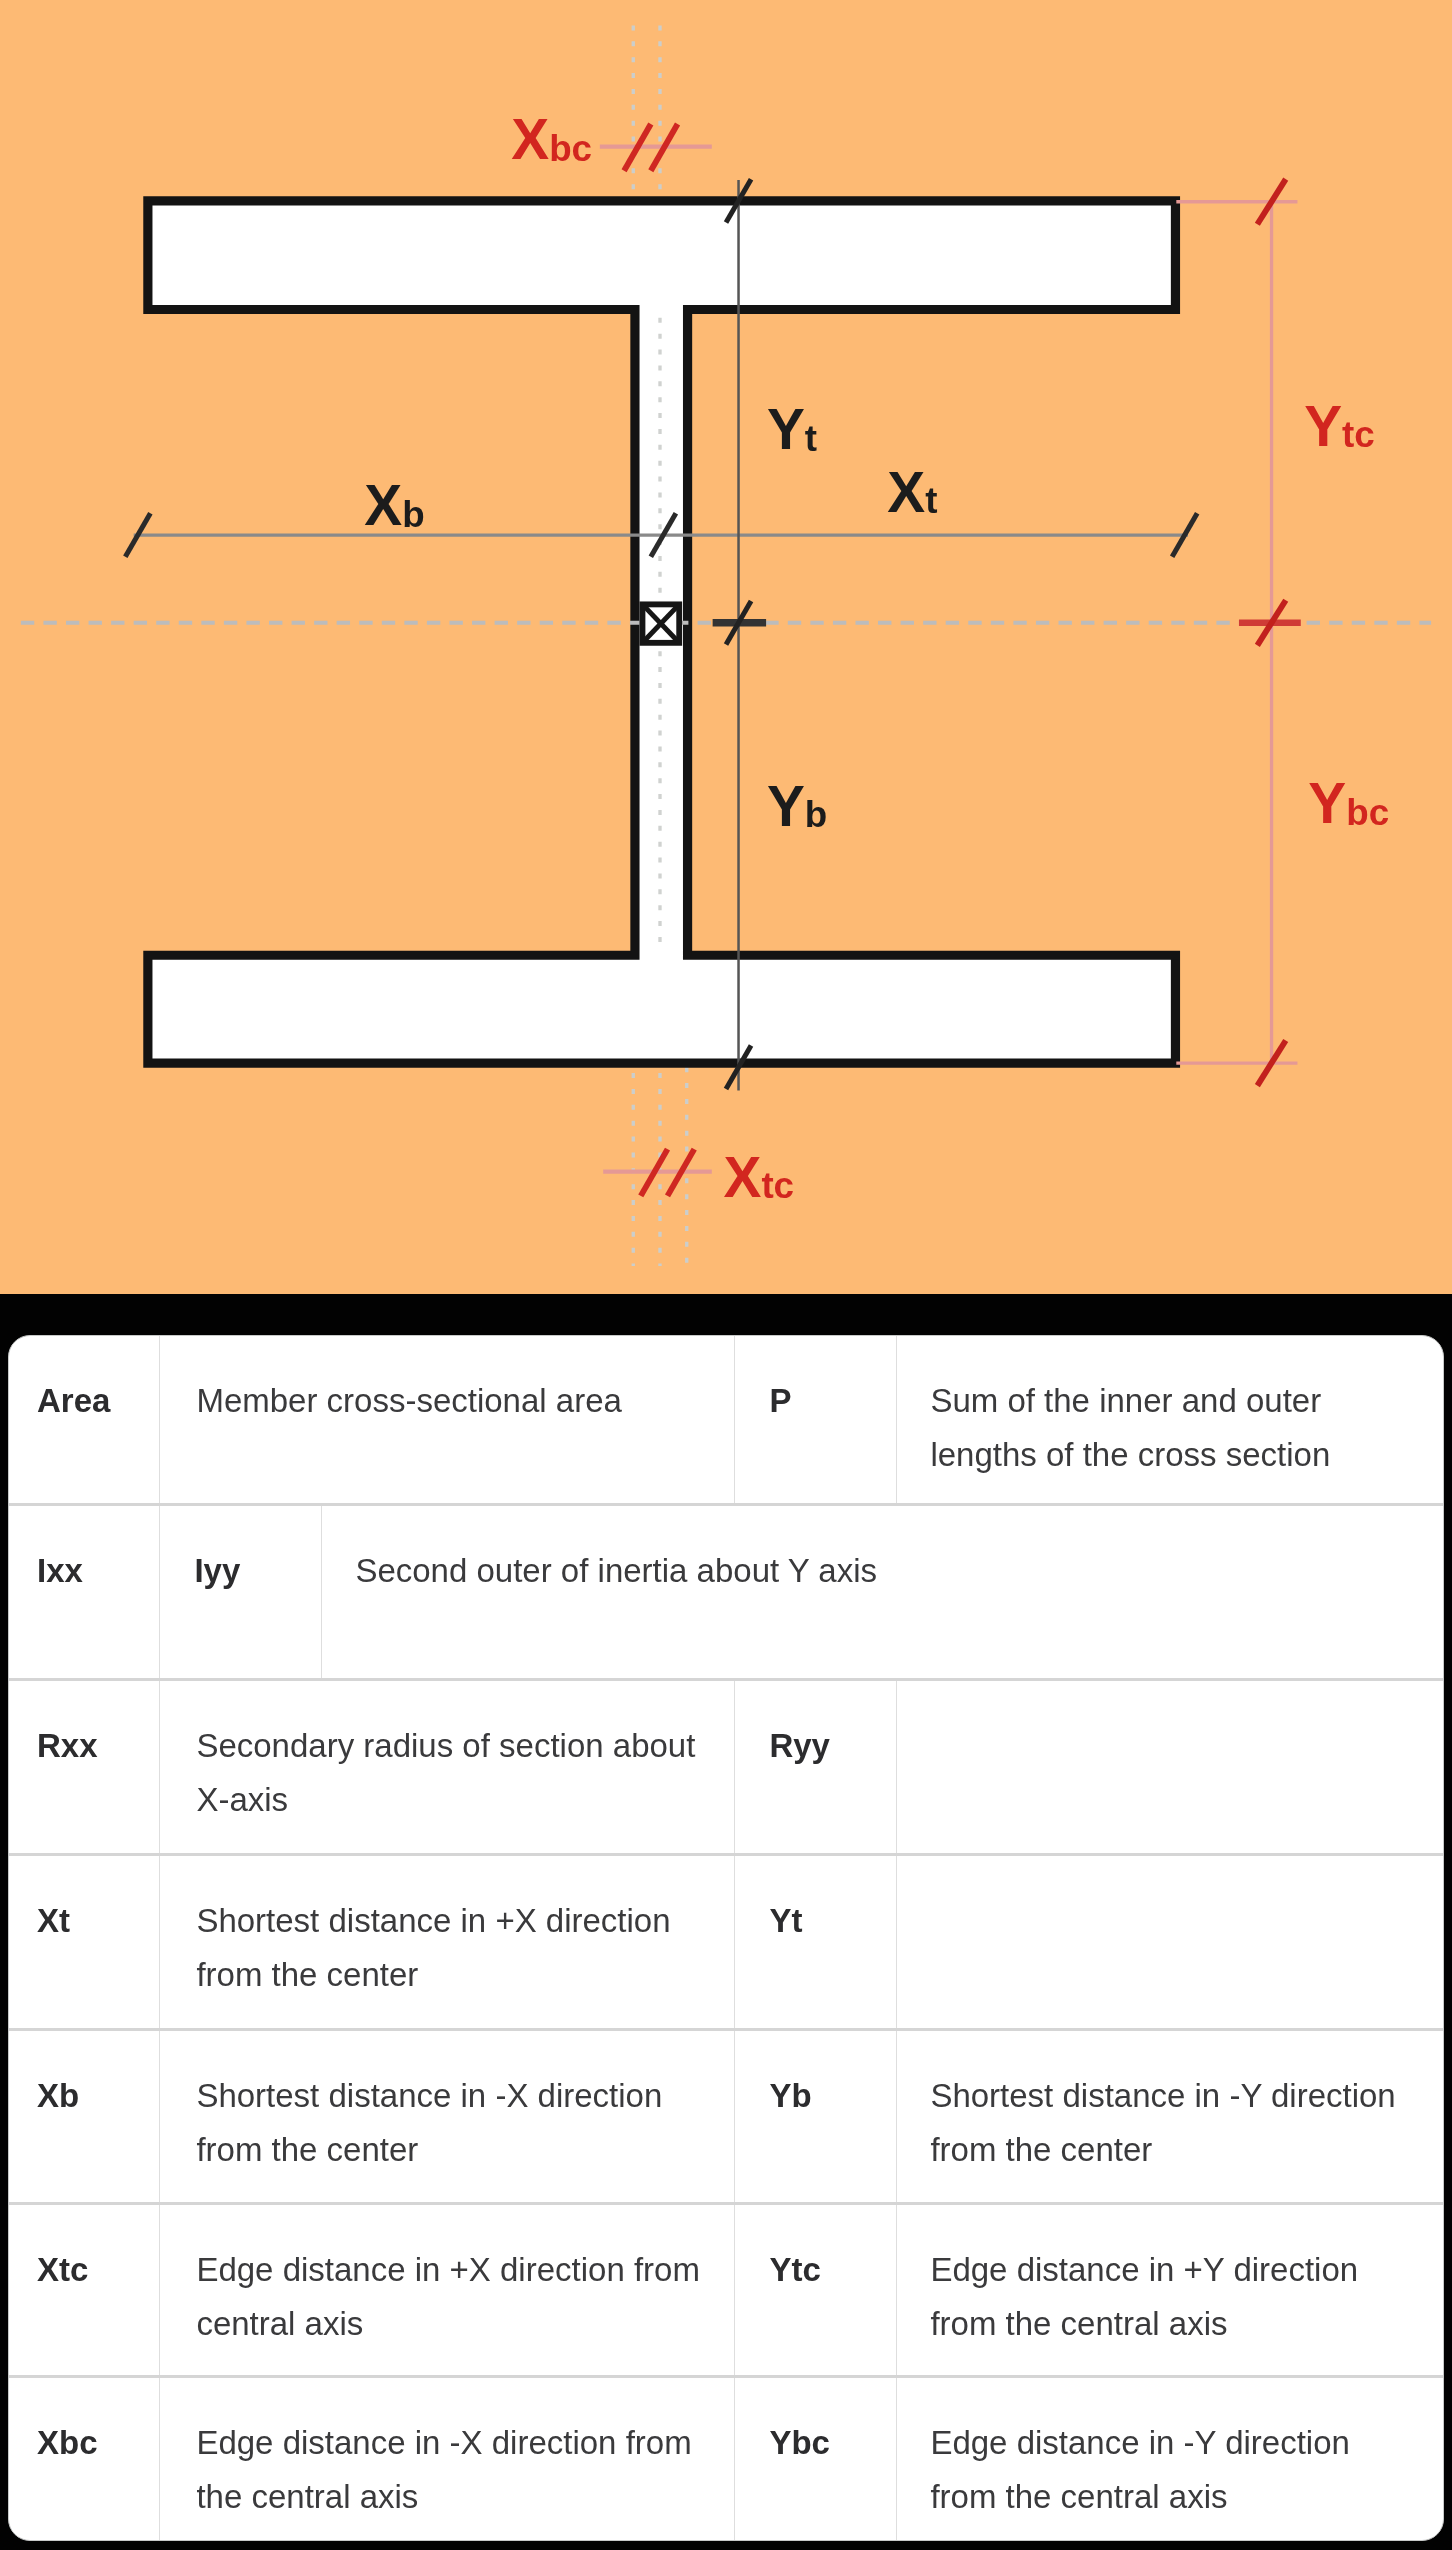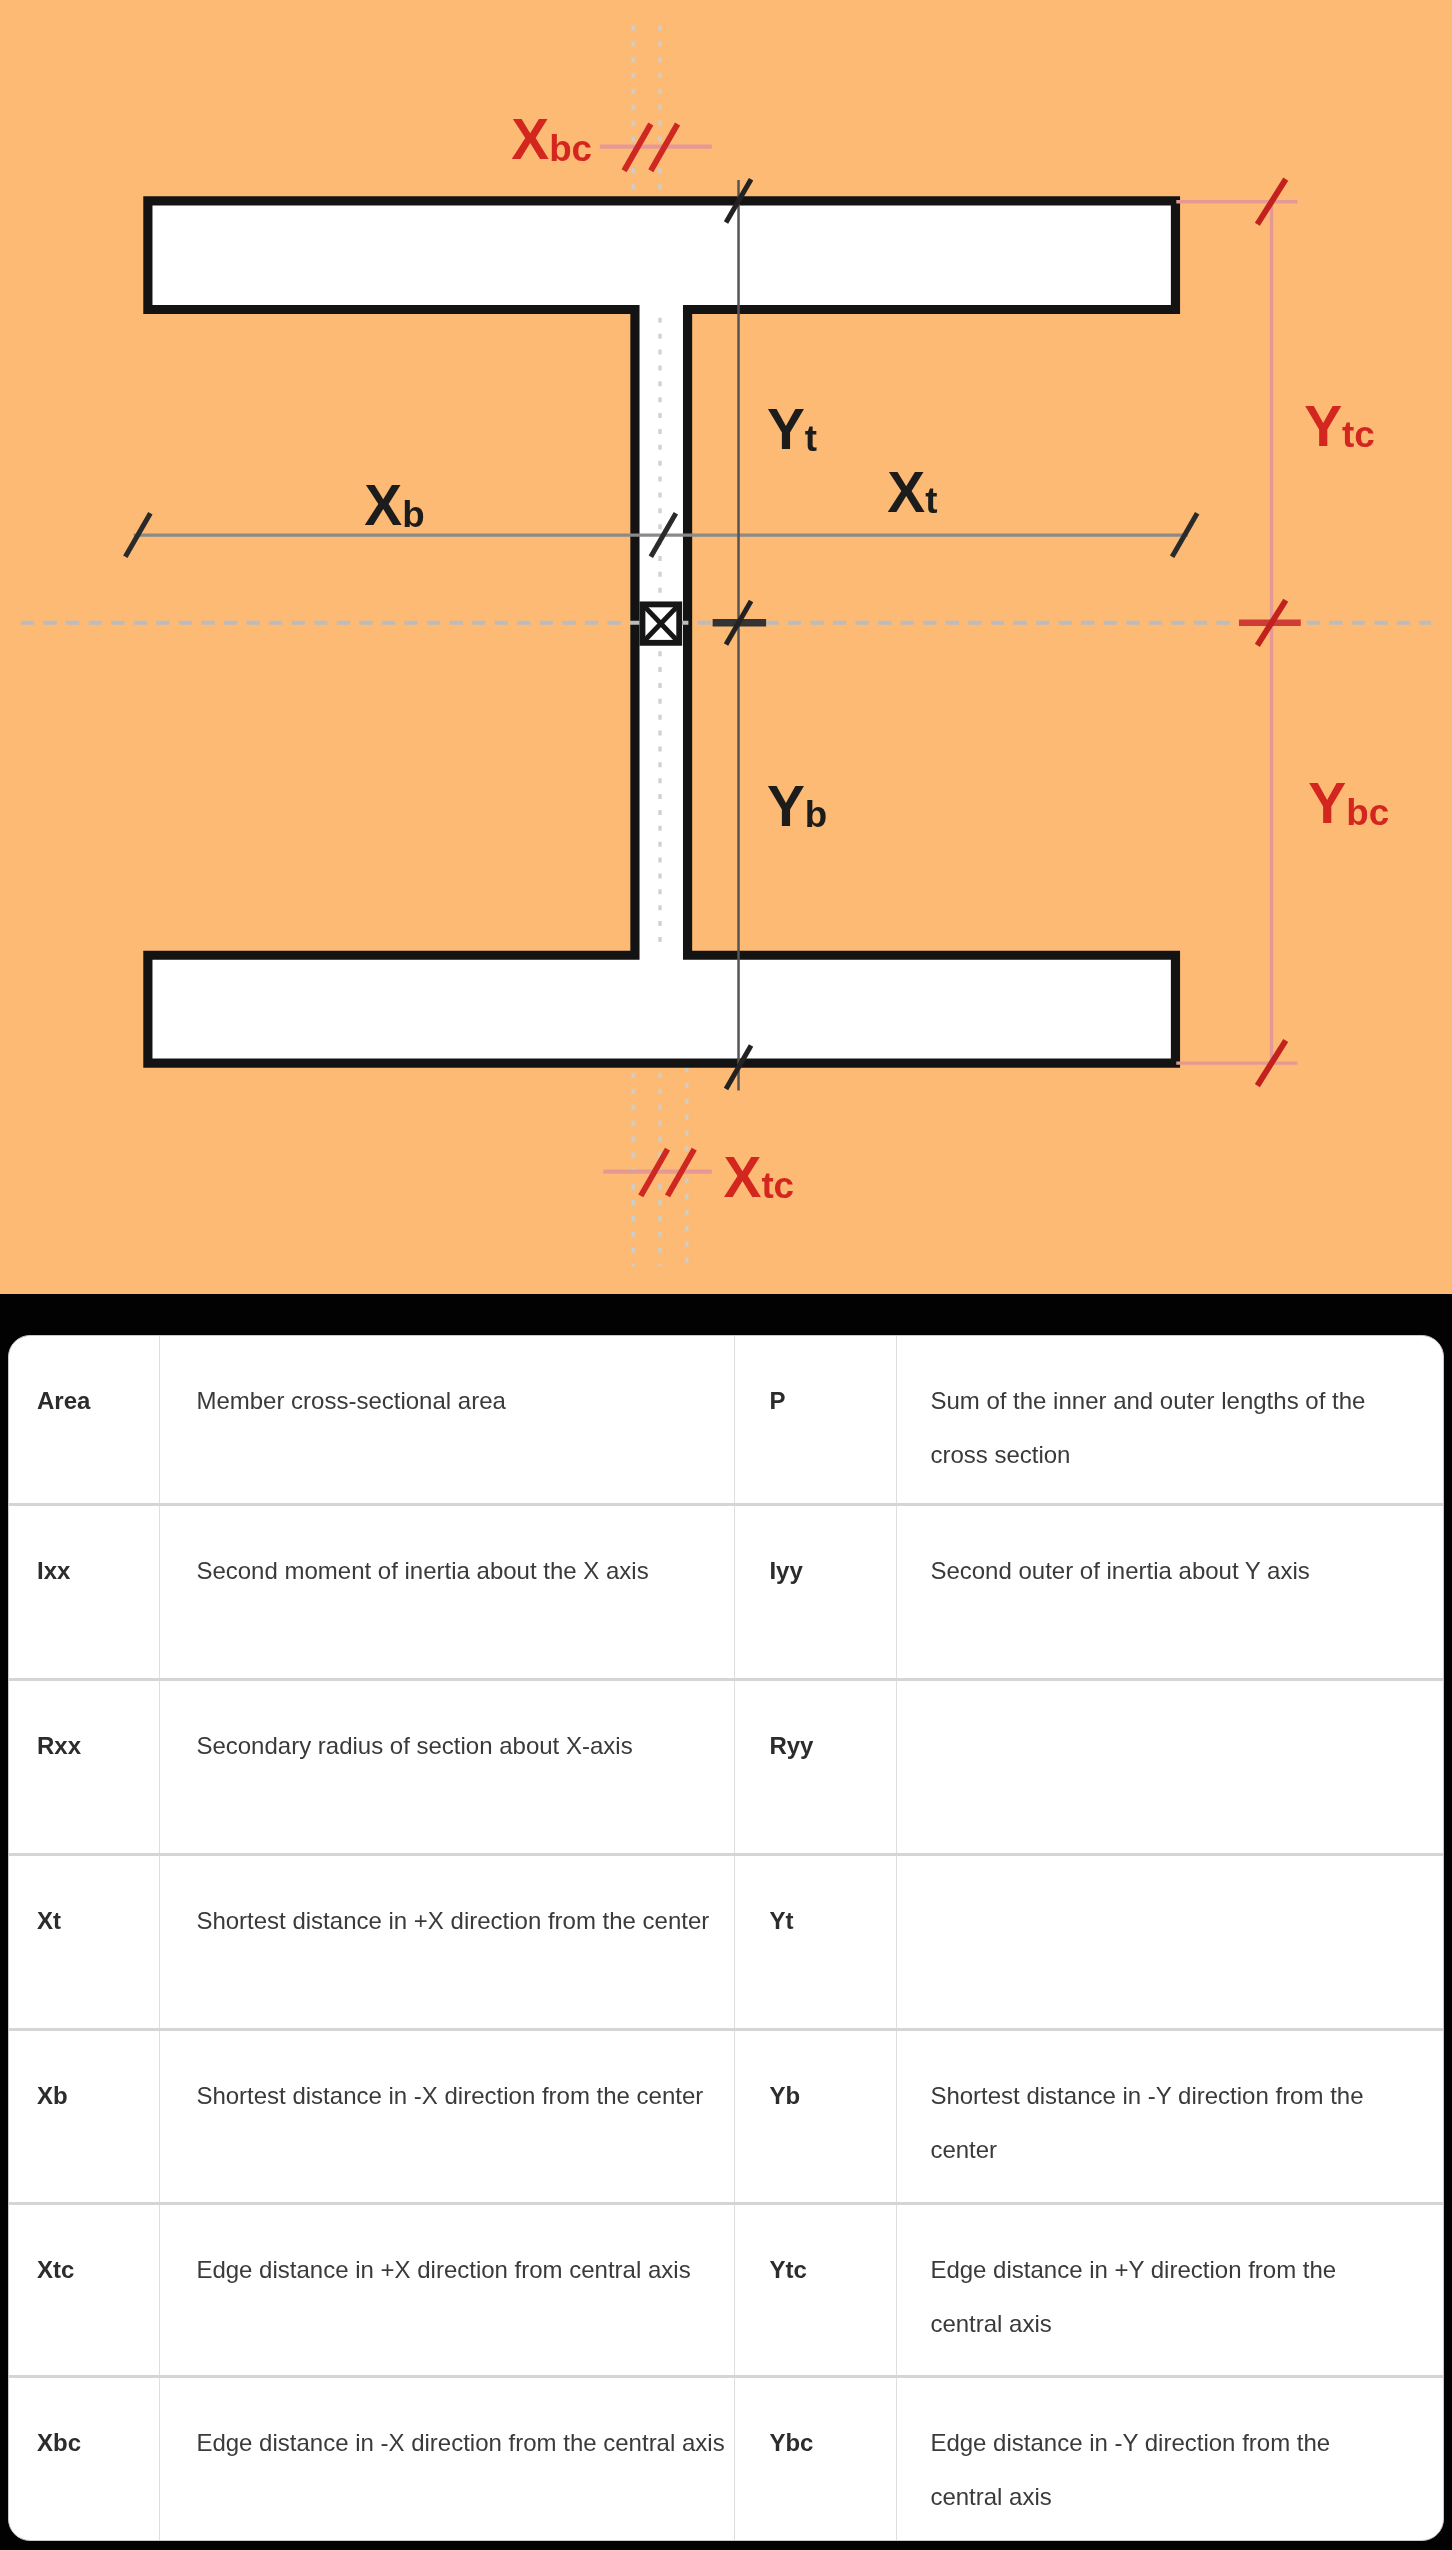--- a/index.html
+++ b/index.html
@@ -7,21 +7,21 @@
         font-family:"Liberation Sans",sans-serif;}
   
   #diagram{position:absolute;left:0;top:0;width:1452px;height:1294px;}
   
   #table-section{position:absolute;left:0;top:1294px;width:1452px;height:1257px;background:#020202;}
   #table-panel{position:absolute;left:8.4px;top:41px;width:1436px;height:1206px;background:#ffffff;
                border:1.7px solid #c7c9c8;border-radius:22px;box-sizing:border-box;
                display:flex;flex-direction:column;overflow:hidden;}
   .trow{display:flex;flex-direction:row;border-bottom:3.3px solid #d5d5d5;box-sizing:border-box;}
   .trow:last-child{border-bottom:none;flex:1;}
-  .tcell{box-sizing:border-box;padding-top:38px;font-size:24px;line-height:54px;color:#3a3a3c;}
+  .tcell{box-sizing:border-box;padding-top:38px;font-size:33px;line-height:54px;color:#3a3a3c;}
   .tcell.term{font-weight:bold;color:#2c2c2e;}
   .c1{width:151px;padding-left:27.6px;border-right:1.7px solid #dedede;}
   .c2{width:575px;padding-left:36px;border-right:1.7px solid #dedede;}
   .c3{width:162px;padding-left:34px;border-right:1.7px solid #dedede;}
   .c4{flex:1;padding-left:33px;padding-right:45px;}
   .h203{height:170px;} .h210{height:175px;} .h208{height:174px;} .h207{height:173px;}
   
   .dim-label{font-family:"Liberation Sans",sans-serif;font-weight:bold;font-size:68px;}
   .dim-label .sub{font-size:44px;}
   .lbl-black{fill:#1c1c1c;}
@@ -123,21 +123,20 @@
 
       <div class="trow h203">
         <div class="tcell term c1">Area</div>
         <div class="tcell c2">Member cross-sectional area</div>
         <div class="tcell term c3">P</div>
         <div class="tcell c4">Sum of the inner and outer lengths of the cross section</div>
       </div>
 
       <div class="trow h210">
         <div class="tcell term c1">Ixx</div>
-        <div class="tcell c2">Second moment of inertia about the X axis</div>
         <div class="tcell term c3">Iyy</div>
         <div class="tcell c4">Second outer of inertia about Y axis</div>
       </div>
 
       <div class="trow h210">
         <div class="tcell term c1">Rxx</div>
         <div class="tcell c2">Secondary radius of section about X-axis</div>
         <div class="tcell term c3">Ryy</div>
       </div>
 

